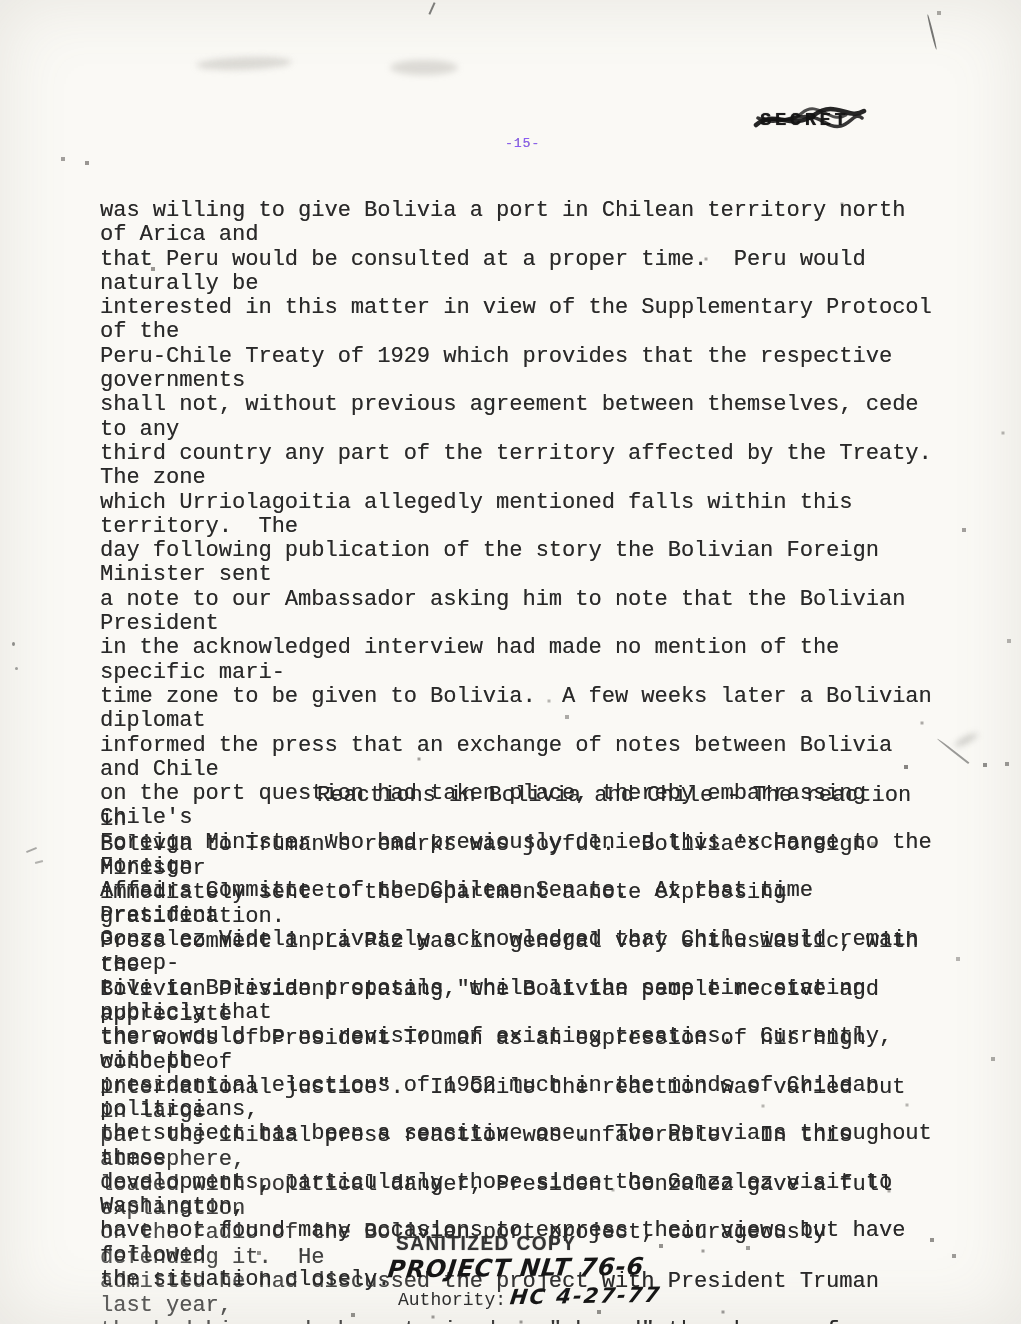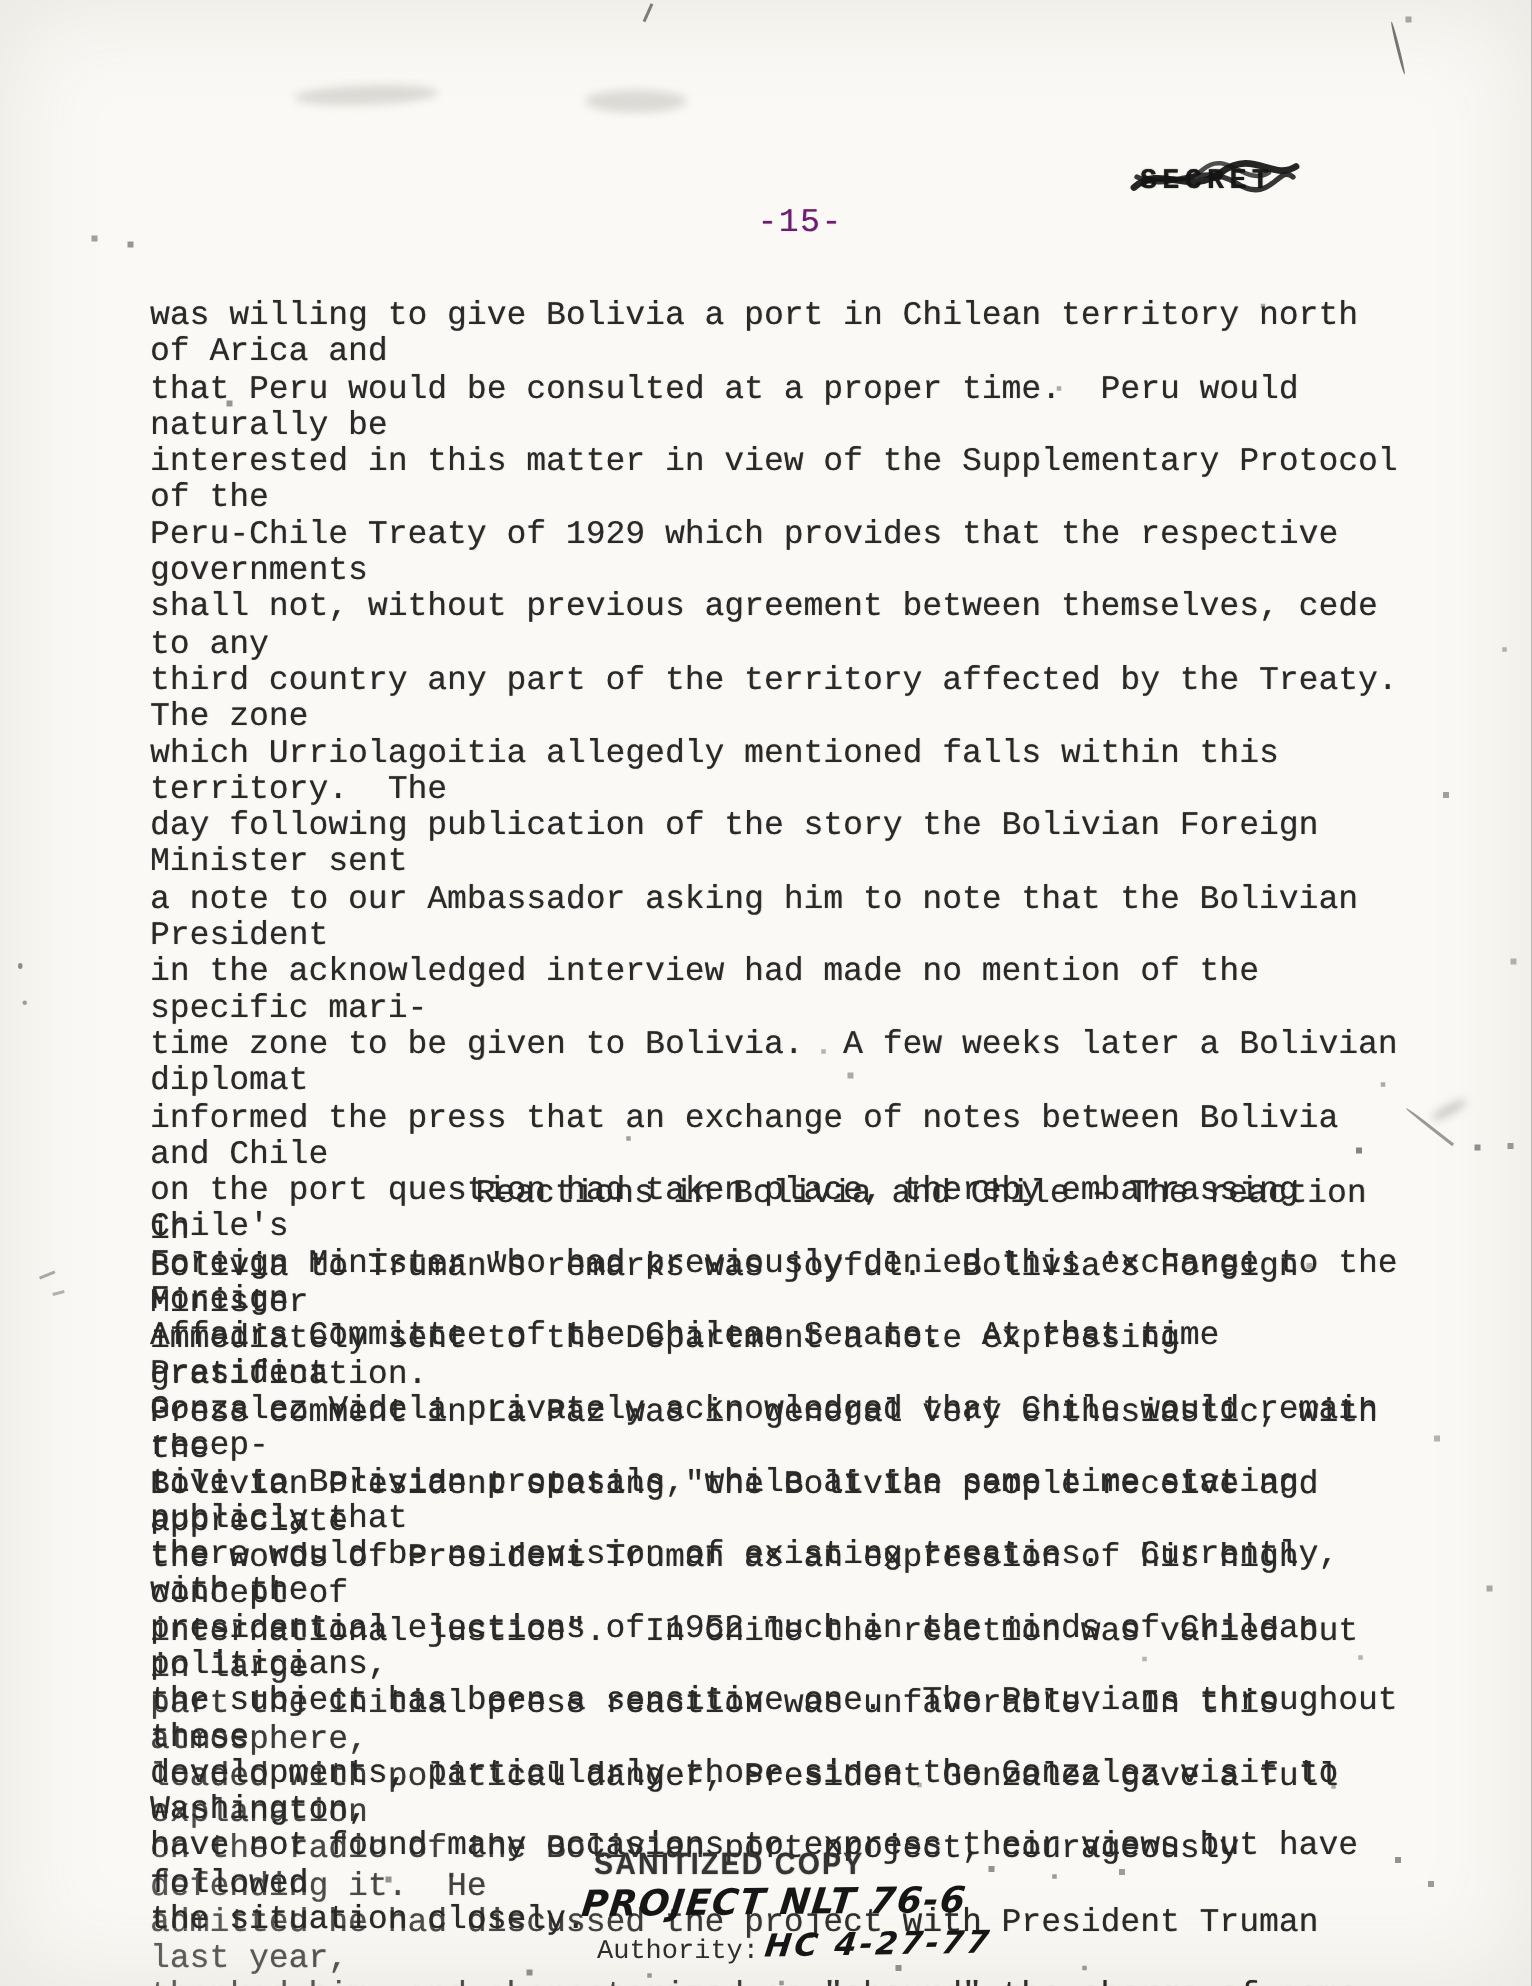--- a/index.html
+++ b/index.html
@@ -27,21 +27,21 @@
     top:784px;
     -webkit-mask-image:linear-gradient(205deg, #000 55%, rgba(0,0,0,0.55) 95%);
     mask-image:linear-gradient(205deg, #000 55%, rgba(0,0,0,0.55) 95%);
   }
   .indent { display:inline-block; width:217px; }
   .u1 { text-decoration-thickness:1.5px; text-underline-offset:4px; }
   .u2 { text-decoration-thickness:2px;   text-underline-offset:6px;margin-top:29px; }
 
   .page-number {
     position:absolute; left:505px; top:136px;
-    font-size:22px; letter-spacing:1px; color:#701a75;
+    font-size:13px; letter-spacing:1px; color:#8b5cf6;
     text-shadow:0.2px 0.3px 0.6px rgba(35,33,30,0.5);
   }
 
   
   .secret-stamp {
     position:absolute; left:760px; top:109px;
     font-size:19px; font-weight:bold; letter-spacing:3.5px;
     color:#1c1c1c; text-shadow:0 0 0.8px rgba(20,20,20,0.8);
   }
   .secret-stamp svg { position:absolute; left:-8px; top:-6px; pointer-events:none; }

